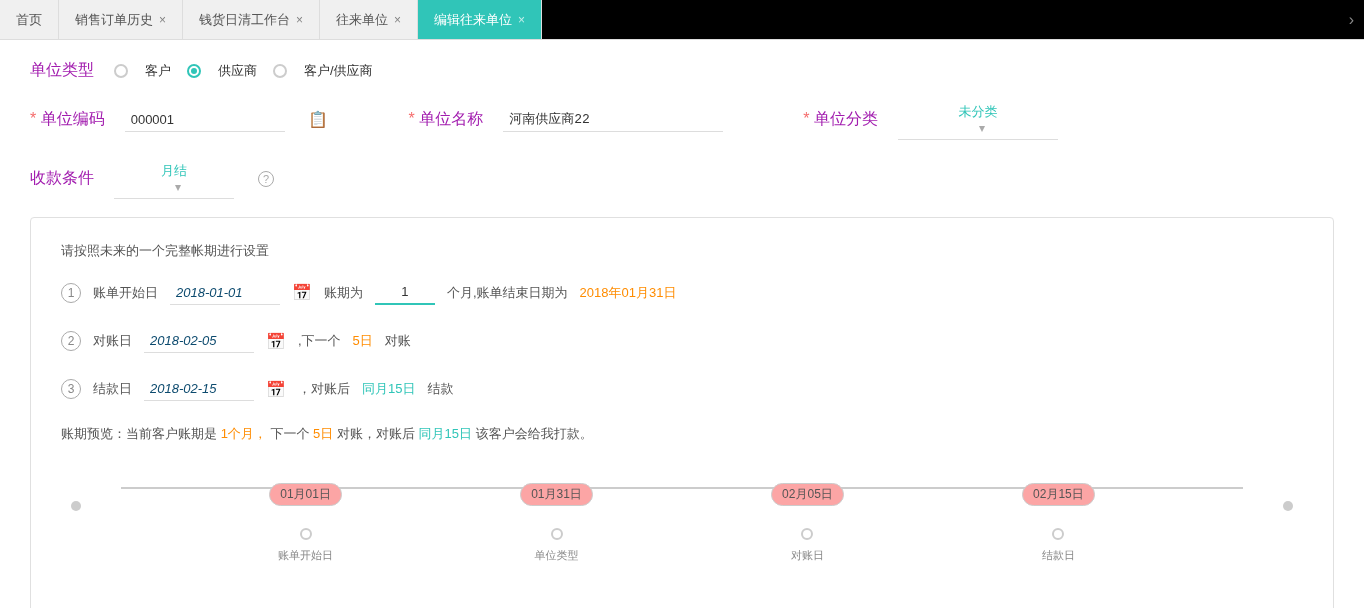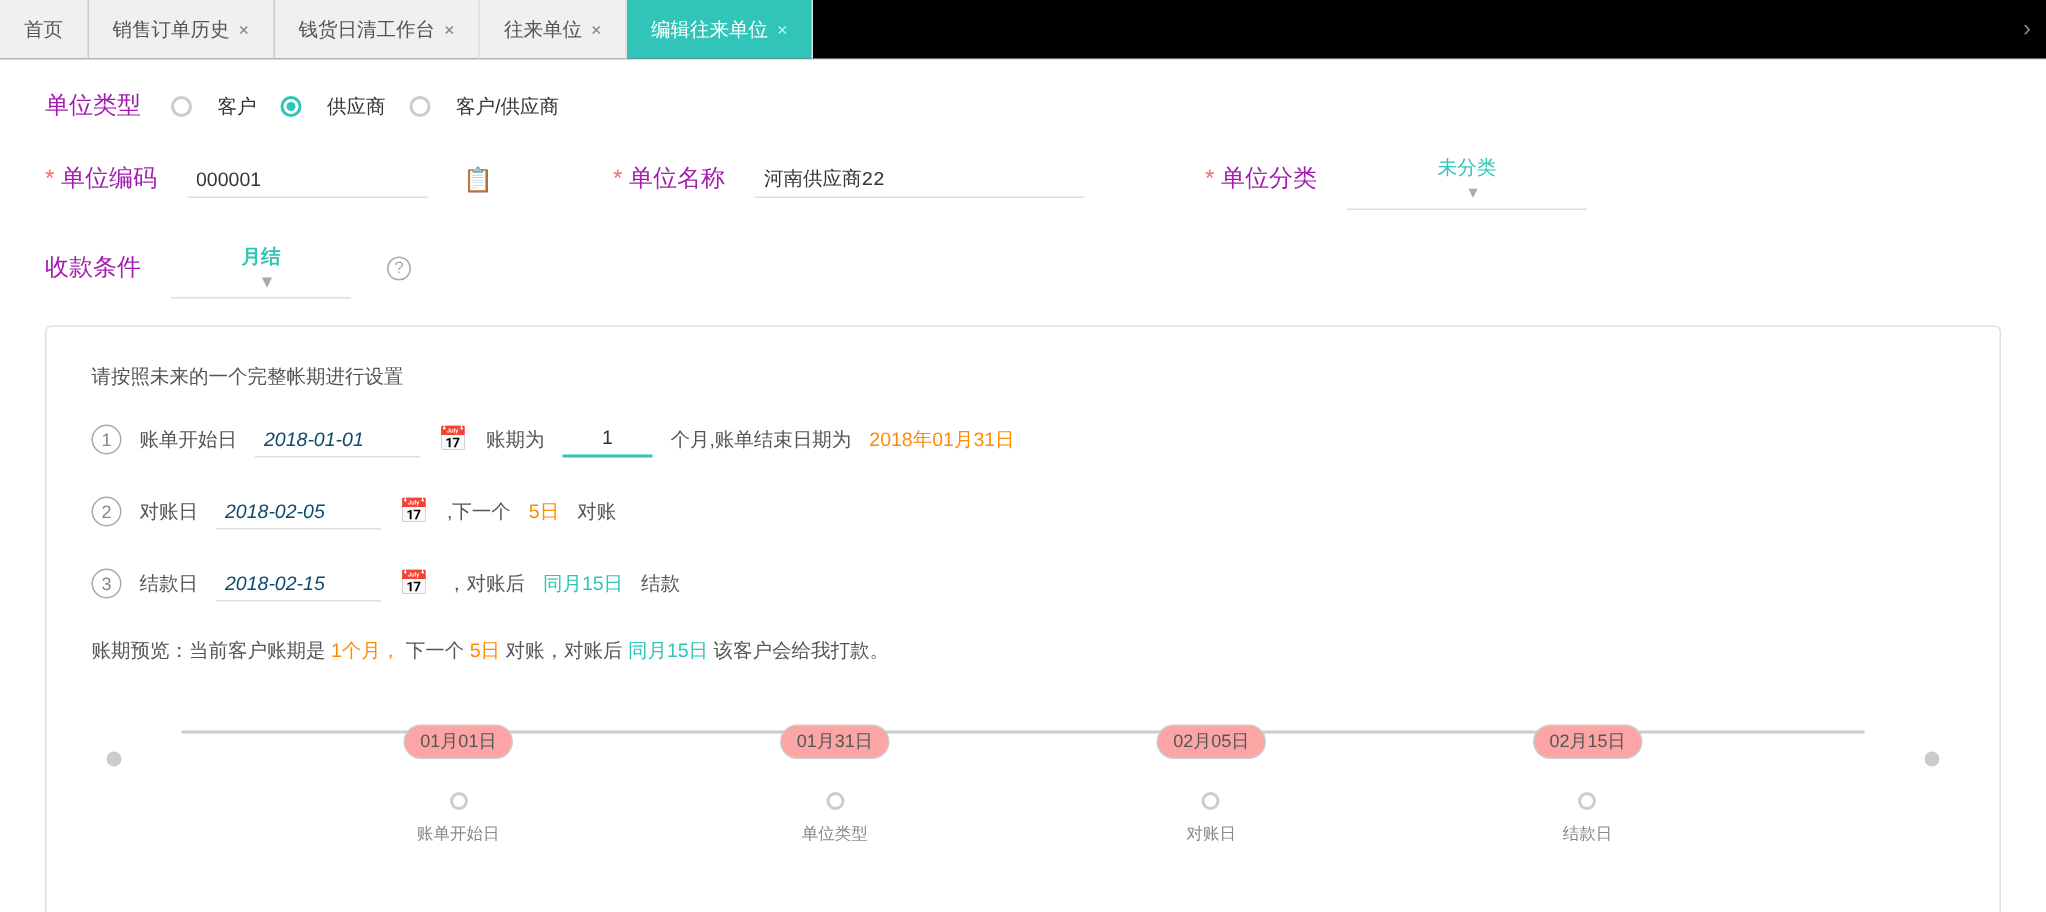--- a/index.html
+++ b/index.html
@@ -318,21 +318,21 @@
     <span style="width:40px;"></span>
     <span class="form-label required">单位分类</span>
     <div class="select-wrapper">
       <span class="select-value">未分类</span>
       <span class="select-arrow">▾</span>
     </div>
   </div>
 
   <div class="form-row">
     <span class="form-label">收款条件</span>
-    <div class="select-wrapper" style="min-width:120px;font-weight:bold;">
+    <div class="select-wrapper" style="min-width:120px;">
       <span class="select-value">月结</span>
       <span class="select-arrow">▾</span>
     </div>
     <div class="help-icon">?</div>
   </div>
 
   <div class="card-section">
     <div class="card-title">请按照未来的一个完整帐期进行设置</div>
 
     <div class="numbered-row">

